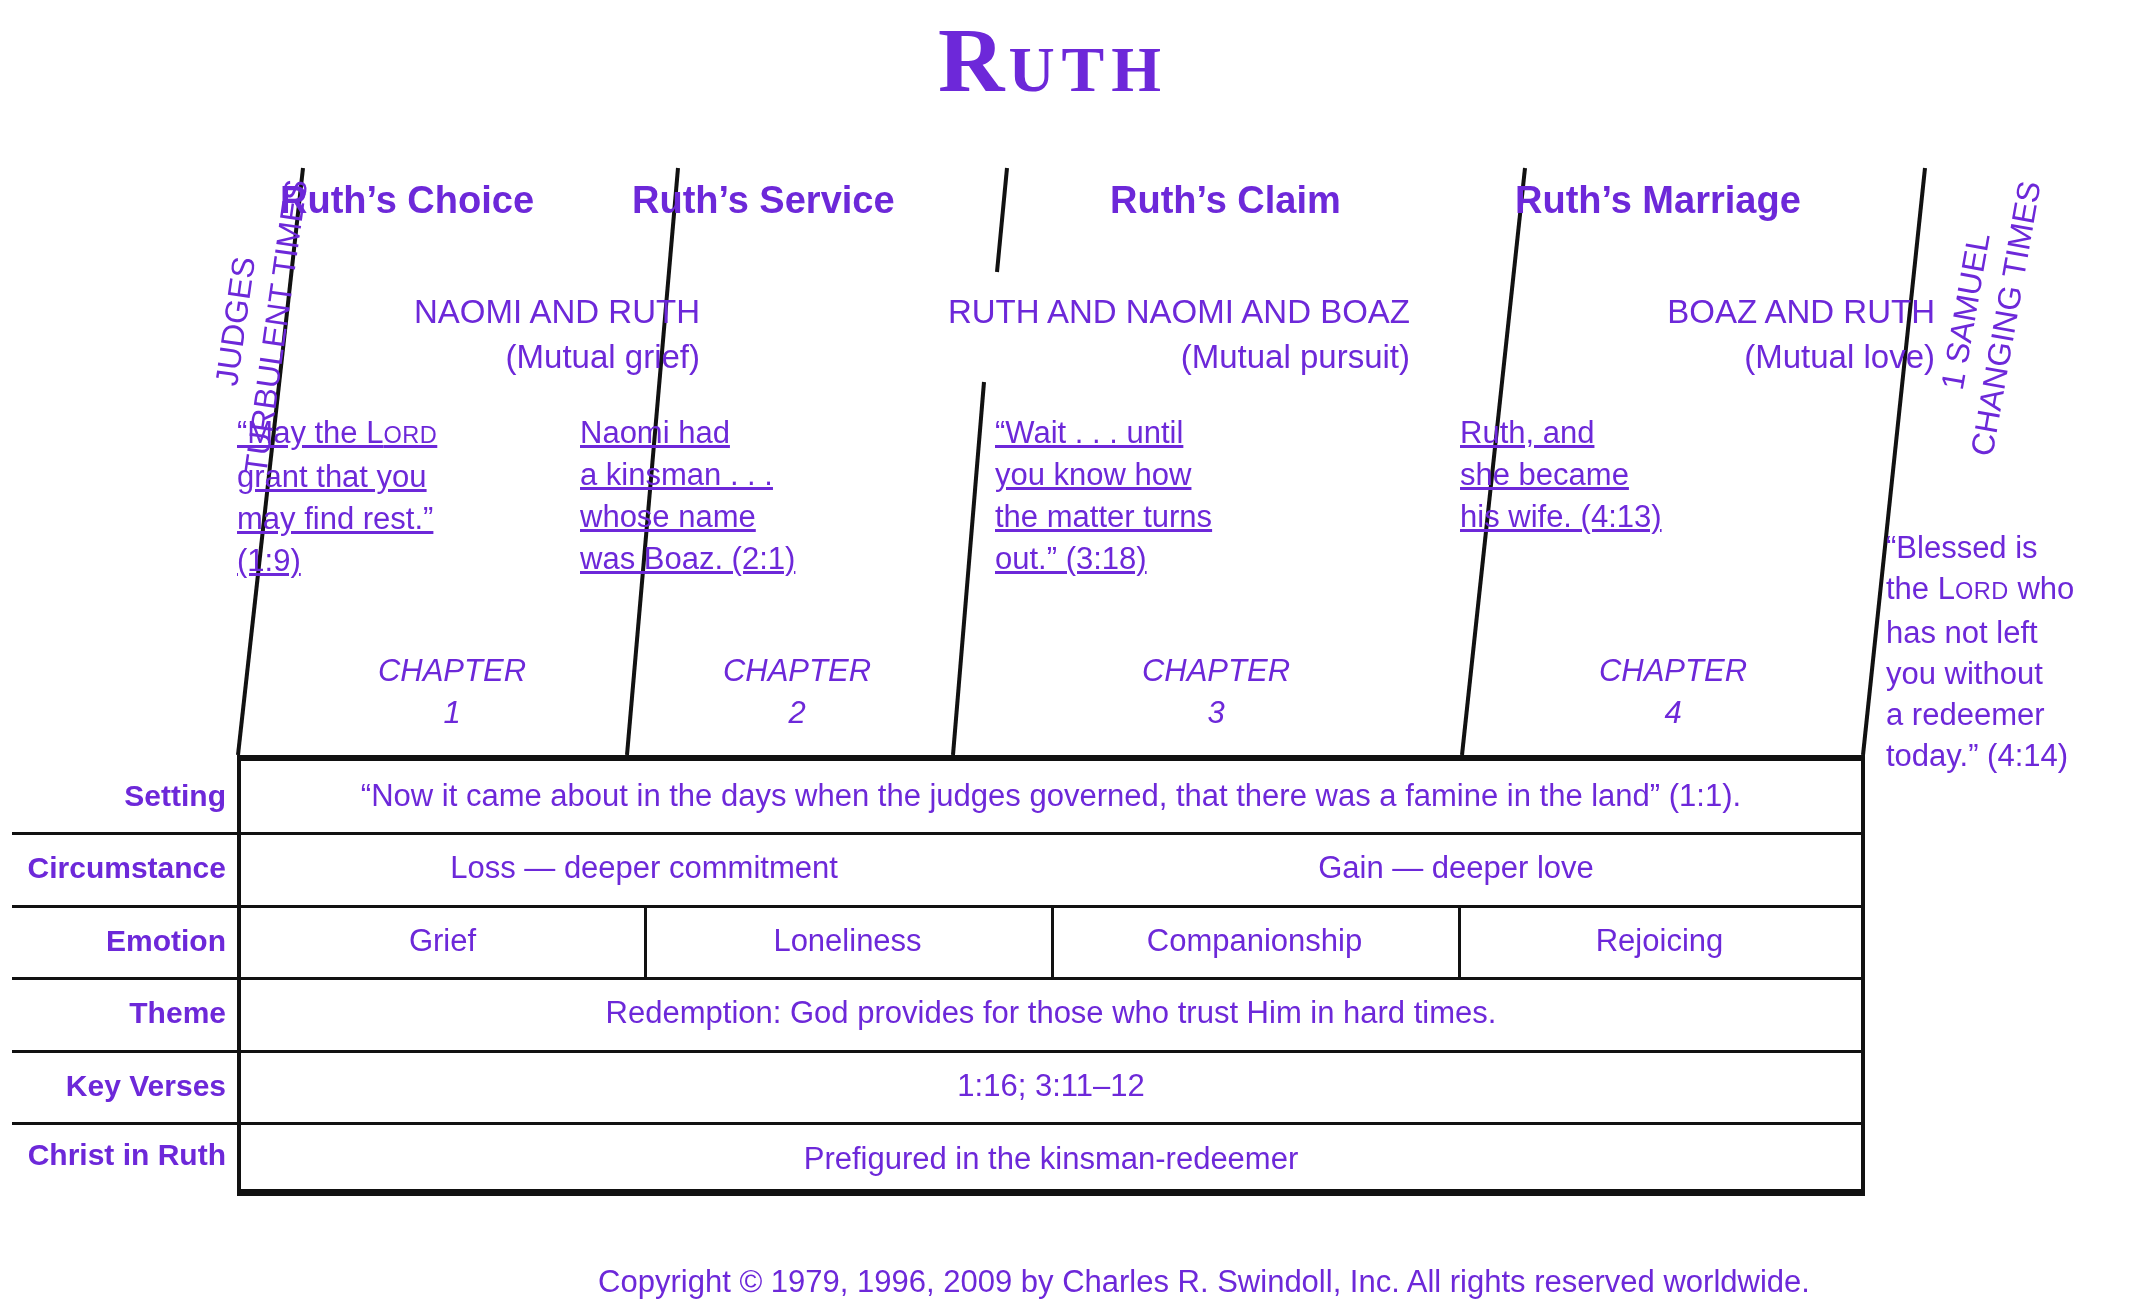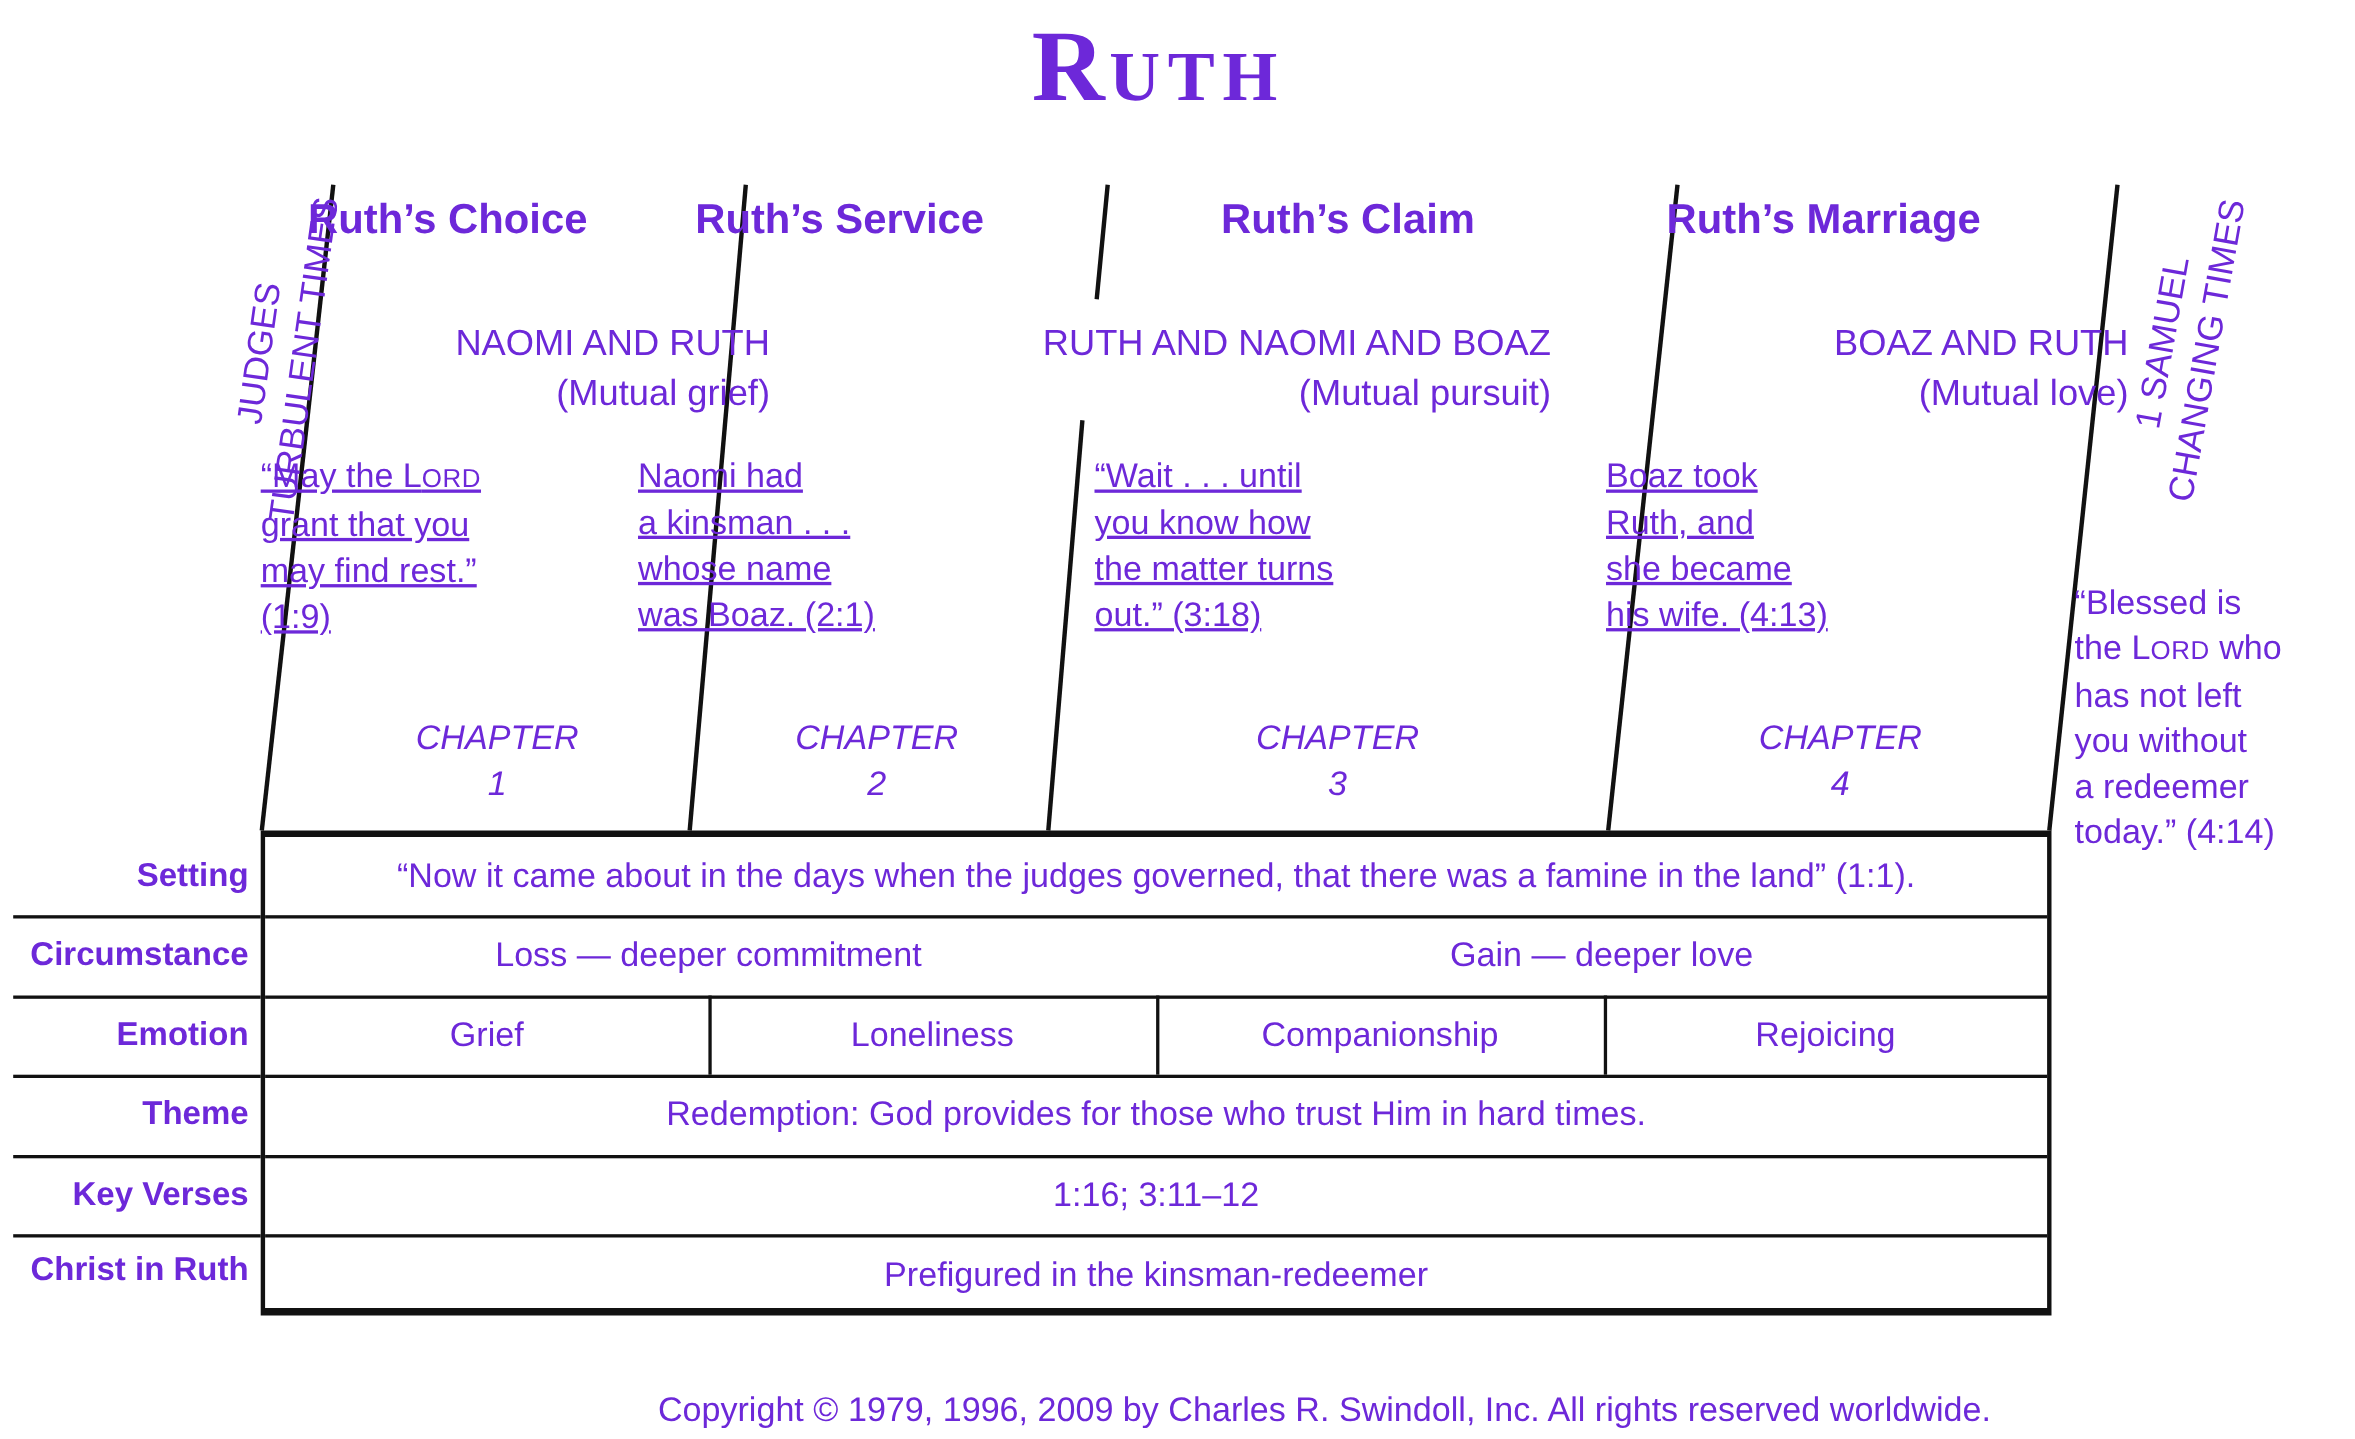--- a/index.html
+++ b/index.html
@@ -93,21 +93,20 @@
     <div>whose name</div>
     <div>was Boaz. (2:1)</div>
   </div>
   <div class="abs quote-block" style="left:995px">
     <div>“Wait . . . until</div>
     <div>you know how</div>
     <div>the matter turns</div>
     <div>out.” (3:18)</div>
   </div>
   <div class="abs quote-block" style="left:1460px">
-    <div>Boaz took</div>
     <div>Ruth, and</div>
     <div>she became</div>
     <div>his wife. (4:13)</div>
   </div>
 
   <div class="abs chapter-block" style="left:302px">
     <div>CHAPTER</div>
     <div>1</div>
   </div>
   <div class="abs chapter-block" style="left:647px">

